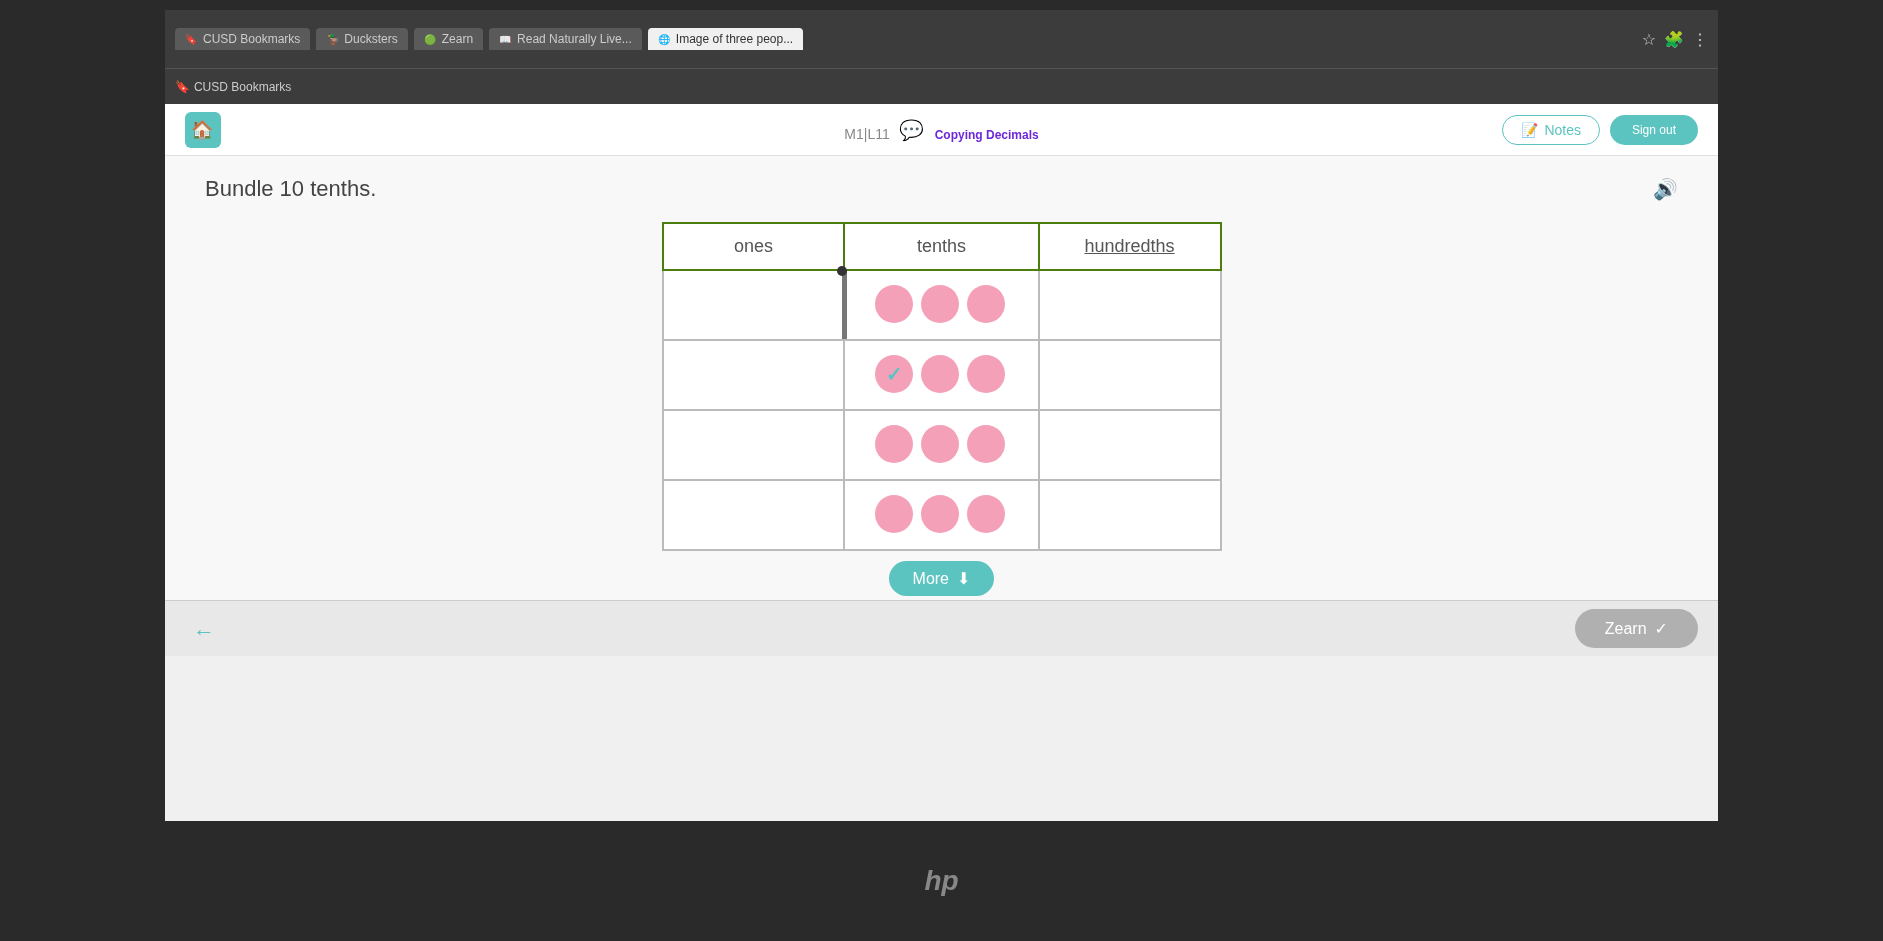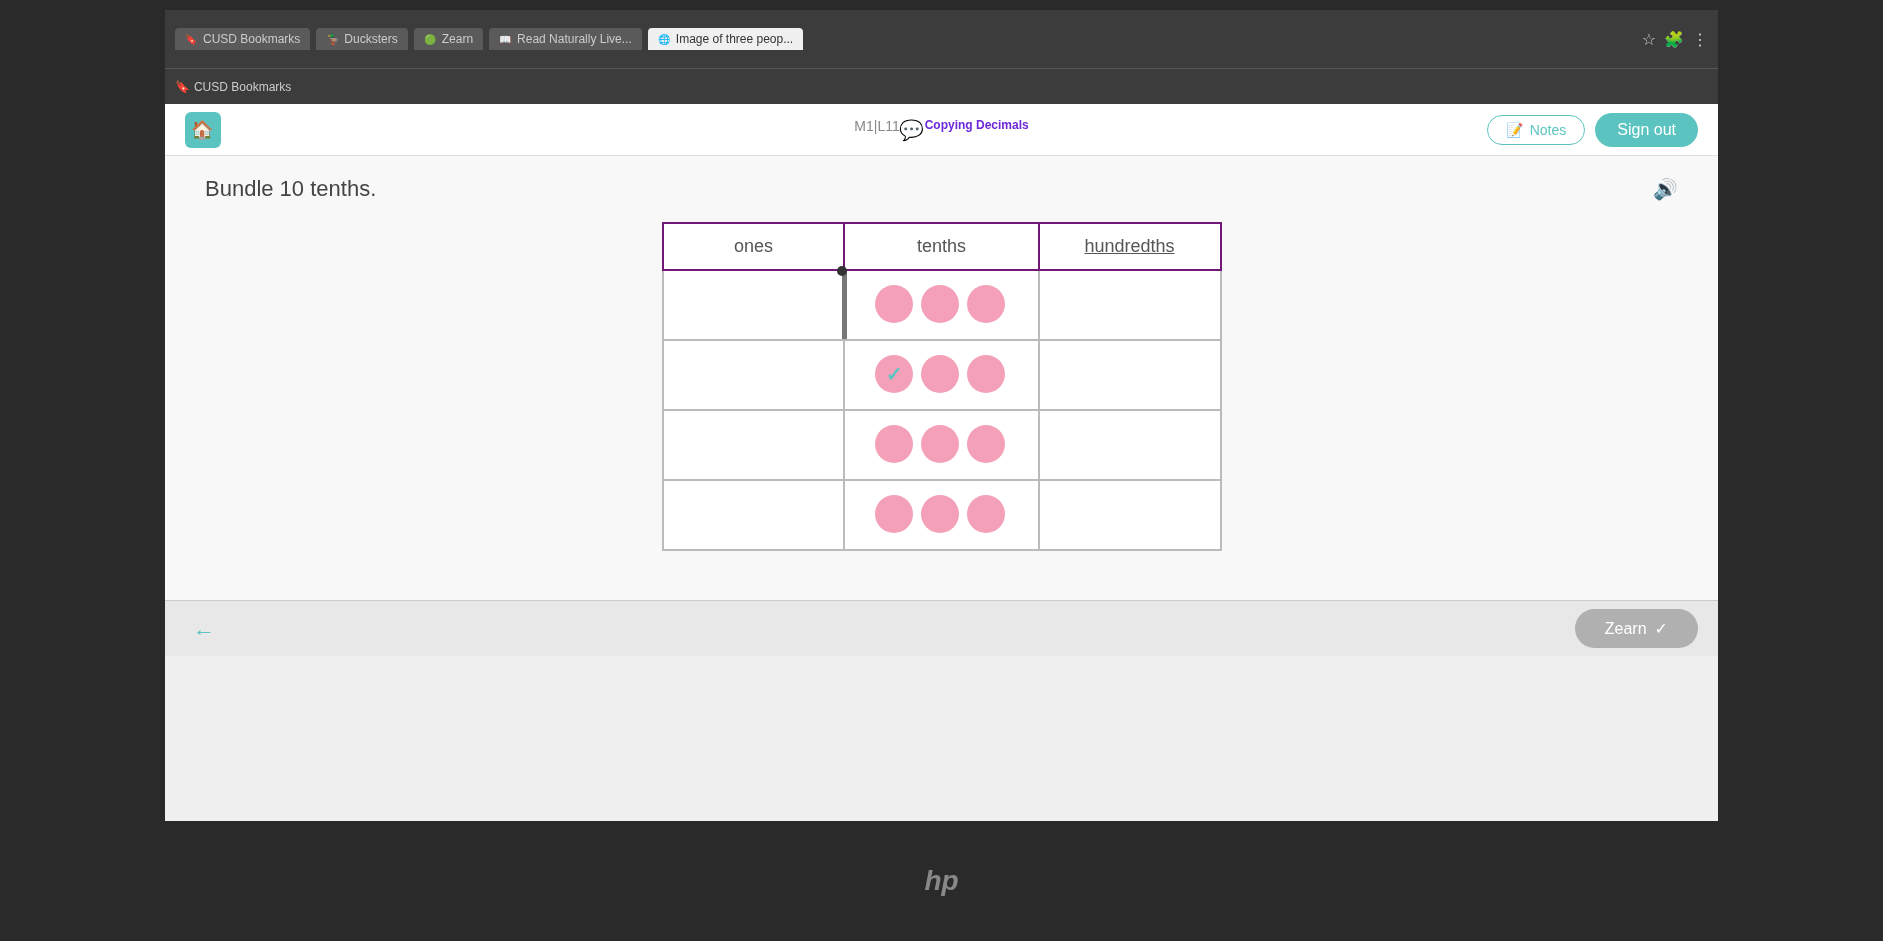--- a/index.html
+++ b/index.html
@@ -127,21 +127,22 @@
       color: white;
       font-size: 18px;
       cursor: pointer;
     }
 
     .app-title-area {
       position: absolute;
       left: 50%;
       transform: translateX(-50%);
       display: flex;
-      align-items: flex-start;
+      align-items: flex-end;
+      gap: 10px;
       color: #555;
       font-size: 15px;
     }
 
     .lesson-code {
       color: #888;
       font-size: 14px;
     }
 
     .chat-icon {
@@ -173,21 +174,21 @@
       display: flex;
       align-items: center;
       gap: 6px;
     }
 
     .signout-button {
       background: #5bc4c0;
       color: white;
       padding: 8px 22px;
       border-radius: 20px;
-      font-size: 16px;
+      font-size: 12px;
       cursor: pointer;
       border: none;
     }
 
     
     .content-area {
       padding: 20px 40px;
       background: #f8f8f8;
       min-height: 500px;
       position: relative;
@@ -222,21 +223,21 @@
     }
 
     .place-value-table {
       border: 2px solid #bbb;
       border-collapse: collapse;
       background: white;
       width: 560px;
     }
 
     .place-value-table th {
-      border: 2px solid #701a75;
+      border: 2px solid #4d7c0f;
       padding: 12px 30px;
       font-size: 18px;
       font-weight: normal;
       color: #555;
       text-align: center;
       background: white;
     }
 
     .place-value-table td {
       border: 2px solid #bbb;
@@ -576,20 +577,26 @@
                     <div class="dot"></div>
                     <div class="dot"></div>
                     <div class="dot"></div>
                   </div>
                 </td>
                 <td class="hundredths-col"></td>
               </tr>
             </tbody>
           </table>
 
+          <div class="more-button-row">
+            <button class="more-button">
+              <span>More</span>
+              <span>⬇</span>
+            </button>
+          </div>
         </div>
 
 
       </div>
     </div>
 
     <div class="bottom-bar">
       <button class="back-button">←</button>
       <button class="enter-button">
         <span>Zearn</span>

